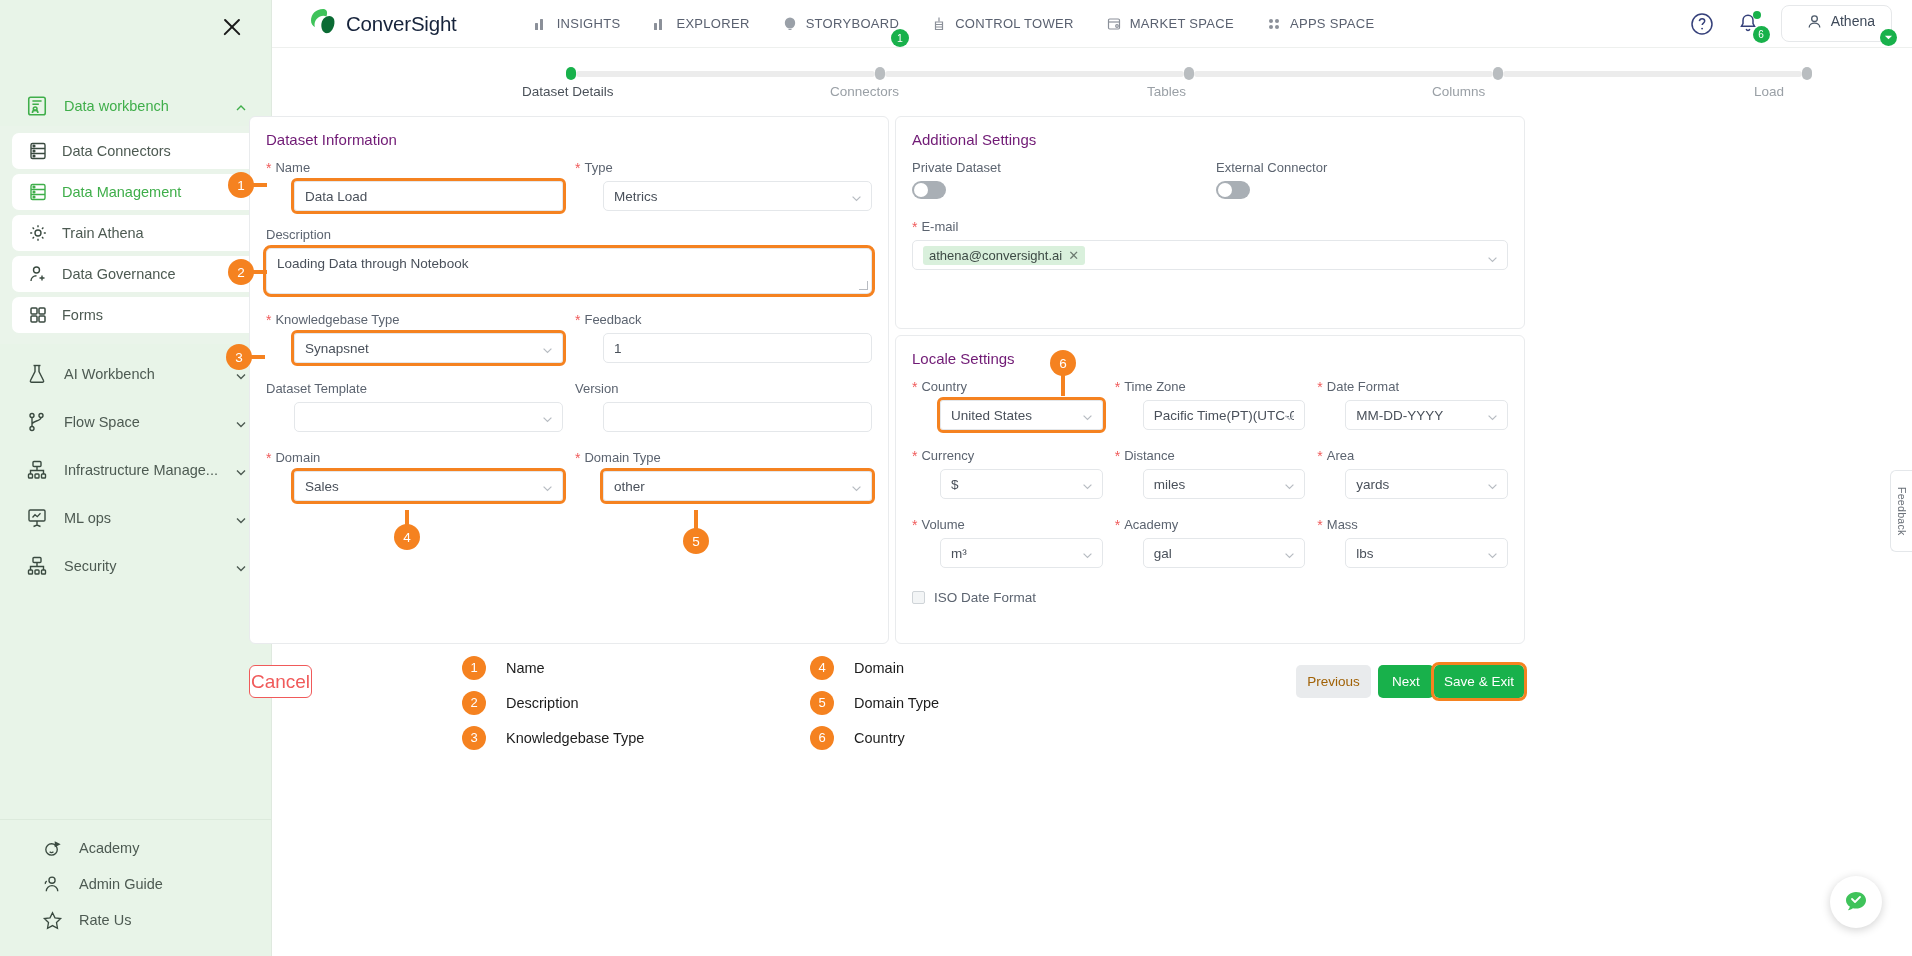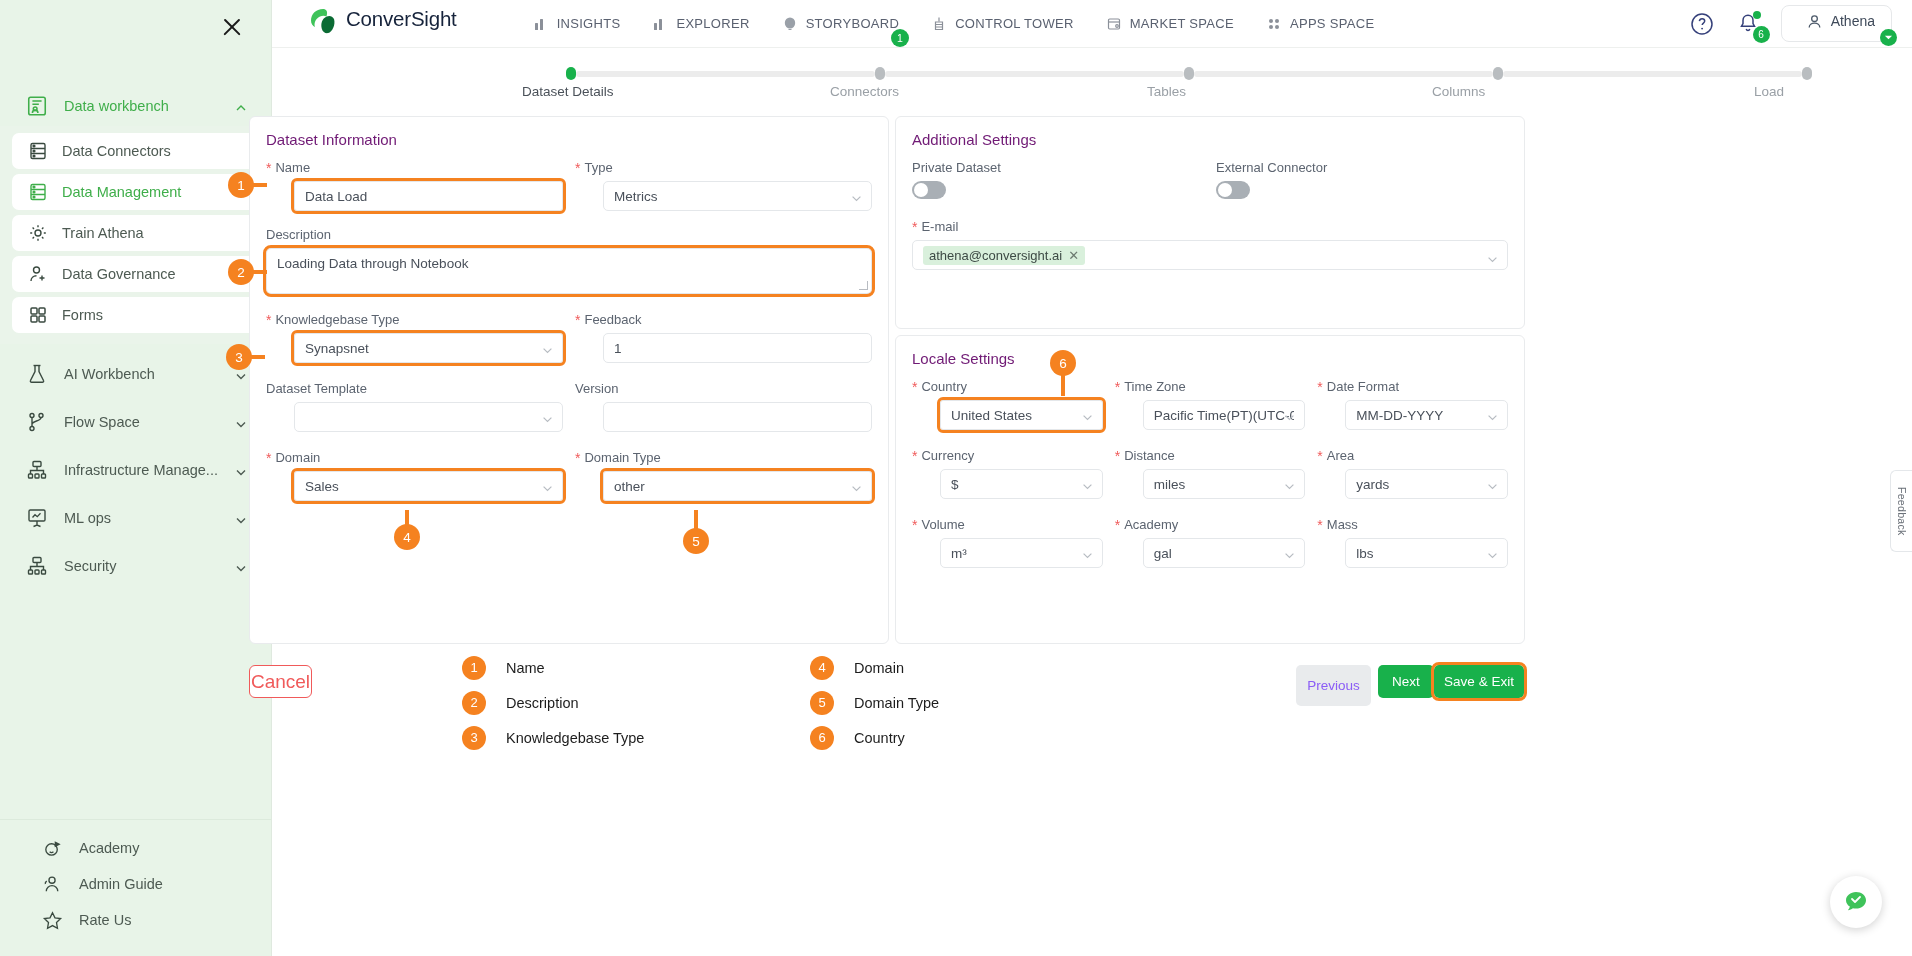--- a/index.html
+++ b/index.html
@@ -65,21 +65,21 @@
   }
   .bottom-item .ic { width: 21px; height: 21px; flex: 0 0 21px; margin-right: 16px; }
   .bottom-item .lbl { font-size: 14.5px; color: #4d5a52; }
 
   
   #topbar {
     position: absolute; left: 272px; top: 0; right: 0; height: 48px;
     background: #ffffff; border-bottom: 1px solid #eef0ee;
     display: flex; align-items: center;
   }
-  #brand { display: flex; margin-left: 36px; }
+  #brand { display: flex; align-items: center; margin-left: 36px; }
   #brand-name { font-size: 20.5px; color: #16233b; letter-spacing: -0.2px; margin-left: 8px; }
 
   #topnav { display: flex; align-items: center; margin-left: 76px; gap: 32px; }
   .topnav-item {
     display: flex; align-items: center; gap: 8px;
     font-size: 13px; color: #5a6170; letter-spacing: .3px;
     cursor: pointer; position: relative; white-space: nowrap;
   }
   .topnav-item .ic { width: 16px; height: 16px; flex: 0 0 16px; }
   .badge-dot {
@@ -186,22 +186,22 @@
 
   
   #btn-cancel {
     position: absolute; left: 249px; top: 665px;
     width: 63px; height: 33px; border: 1px solid #f05a5a; border-radius: 6px;
     color: #f05a5a; font-size: 19px; background: #fff;
     display: flex; align-items: center; justify-content: center; cursor: pointer;
   }
   #btn-prev {
     position: absolute; left: 1296px; top: 665px;
-    width: 75px; height: 41px; border-radius: 5px;
-    background: #e9ebed; color: #8b5cf6; font-size: 13.5px;
+    width: 75px; height: 33px; border-radius: 5px;
+    background: #e9ebed; color: #a16207; font-size: 13.5px;
     display: flex; align-items: center; justify-content: center; cursor: pointer;
   }
   #btn-next {
     position: absolute; left: 1378px; top: 665px;
     width: 56px; height: 33px; border-radius: 5px;
     background: #18b14b; color: #fff; font-size: 13.5px;
     display: flex; align-items: center; justify-content: center; cursor: pointer;
   }
   #btn-save {
     position: absolute; left: 1434px; top: 665px;
@@ -850,20 +850,24 @@
         <span>lbs</span>
         <span class="caret">
           <svg viewBox="0 0 11 11" fill="none" stroke="#b7bcc2" stroke-width="1.2">
               <path d="M1.6 3.6L5.5 7.4 9.4 3.6"></path>
             </svg>
         </span>
       </div>
     </div>
   </div>
 
+  <div class="chk" style="margin:22px 16px 0 16px;">
+    <span class="box"></span>
+    <span class="lbl">ISO Date Format</span>
+  </div>
 </div>
 
 <div class="marker" style="left:228px; top:172px;">1</div>
 <div class="stem" style="left:253px; top:183px; width:14px; height:4px;"></div>
 
 <div class="marker" style="left:228px; top:259px;">2</div>
 <div class="stem" style="left:253px; top:270px; width:14px; height:4px;"></div>
 
 <div class="marker" style="left:226px; top:344px;">3</div>
 <div class="stem" style="left:251px; top:355px; width:14px; height:4px;"></div>

